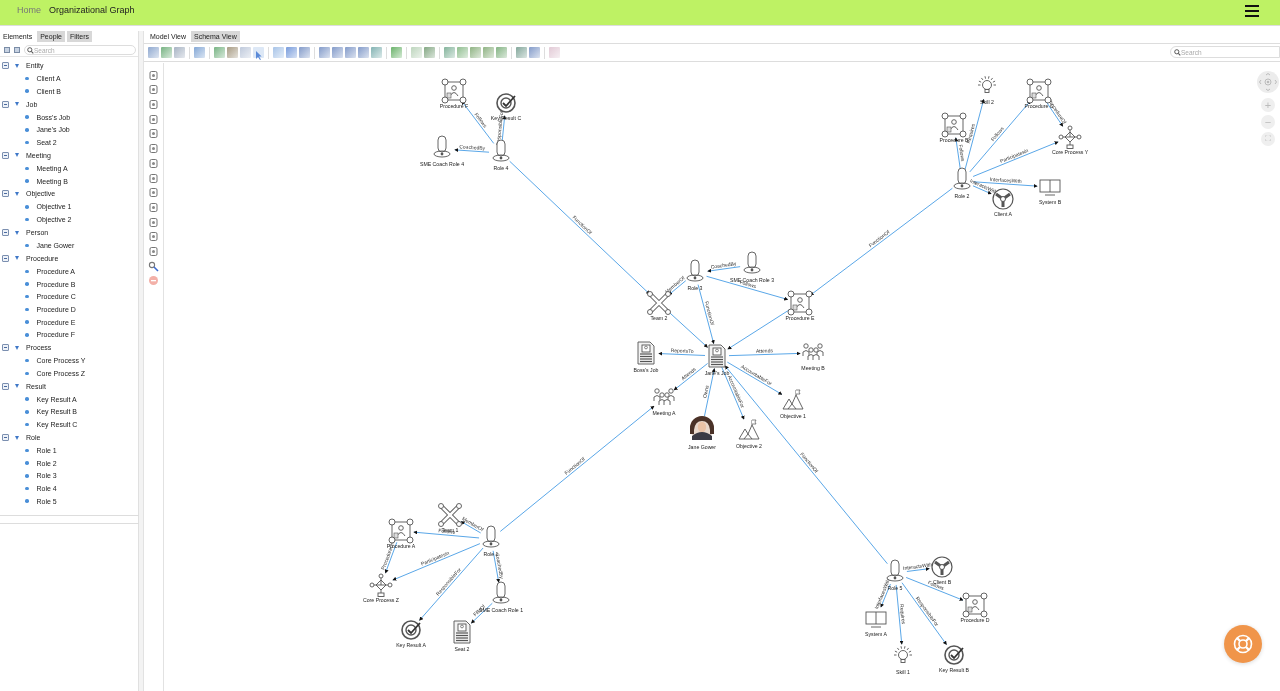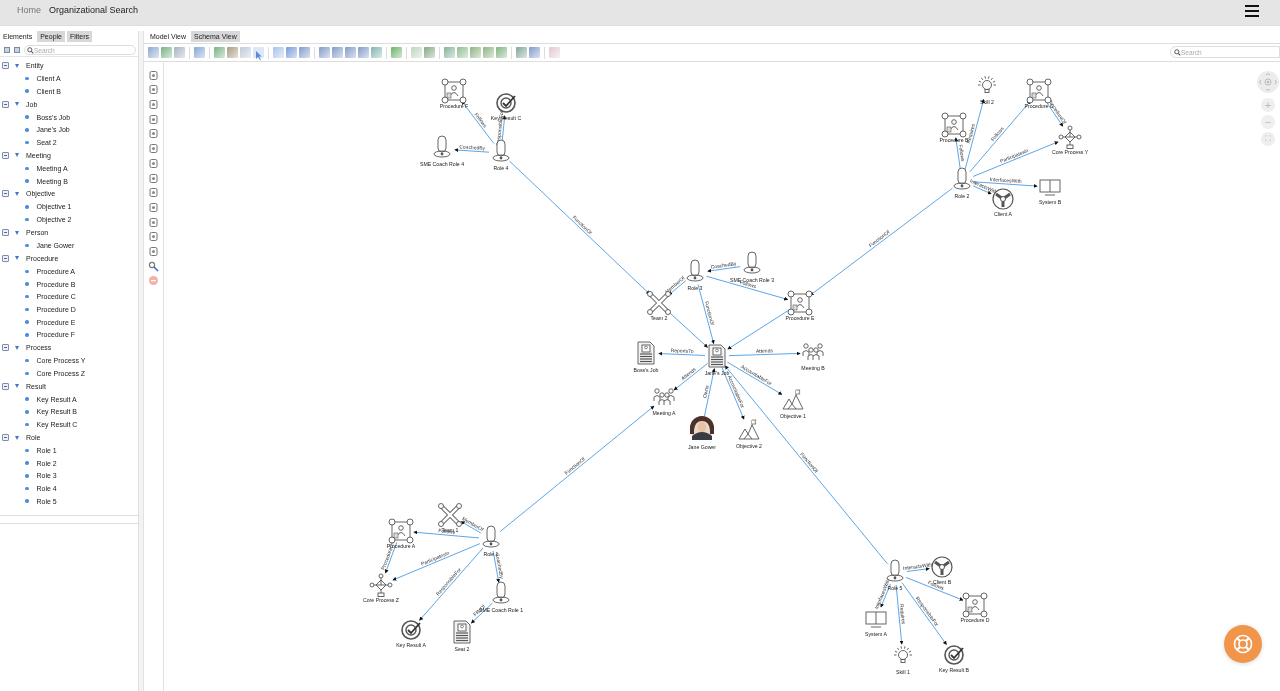--- a/index.html
+++ b/index.html
@@ -1,17 +1,17 @@
 <!DOCTYPE html>
 <html><head>
 <meta charset="utf-8">
 <style>
   * { box-sizing: border-box; margin: 0; padding: 0; }
   html, body { width: 1280px; height: 691px; overflow: hidden; background: #fff; font-family: "Liberation Sans", sans-serif; color: #222; }
-  .topbar { position: absolute; left: 0; top: 0; width: 1280px; height: 26px; border-bottom: 1px solid #ddd; background: #e5e5e5; text-align: center; }
+  .topbar { position: absolute; left: 0; top: 0; width: 1280px; height: 26px; border-bottom: 1px solid #ddd; background: #bef264; text-align: center; }
   .topbar .home { position: absolute; left: 17px; top: 5px; font-size: 9px; color: #777; }
   .topbar .title { position: absolute; left: 49px; top: 5px; font-size: 9px; color: #222; }
   .topbar .menu { position: absolute; right: 21px; top: 3px; width: 14px; height: 14px; cursor: pointer; }
   .topbar .menu span { display: block; height: 2px; background: #111; margin: 2px 0 3px; }
 
   
   .left { position: absolute; left: 0; top: 31px; width: 139px; height: 660px; border-right: 1px solid #e0e0e0; }
   .ltabs { height: 11px; display: flex; gap: 2px; font-size: 7px; }
   .ltab { padding: 1px 3px; background: #fff; color: #222; cursor: pointer; line-height: 9px; }
   .ltab.inactive { background: #d8d8d8; }
@@ -44,21 +44,21 @@
   .navctl { position: absolute; right: 0; top: 40px; width: 24px; }
   .navpad { width: 22px; height: 22px; border-radius: 50%; background: #ececec; margin: 0 auto 5px; cursor: pointer; position: relative; }
   .navbtn { width: 14px; height: 14px; border-radius: 50%; background: #efefef; margin: 3px auto; color: #bbb; font-size: 11px; line-height: 14px; text-align: center; cursor: pointer; }
   .help { position: absolute; left: 1224px; top: 625px; width: 38px; height: 38px; border-radius: 50%; background: #f0954a; cursor: pointer; box-shadow: 0 1px 4px rgba(0,0,0,0.15); }
 </style>
 </head>
 <body>
 
 <div class="topbar">
   <span class="home">Home</span>
-  <span class="title">Organizational Search</span>
+  <span class="title">Organizational Graph</span>
   <div class="menu">
       <span></span>
       <span></span>
       <span></span>
     </div>
 </div>
 
 <div class="left">
   <div class="ltabs">
     <span class="ltab">Elements</span>

